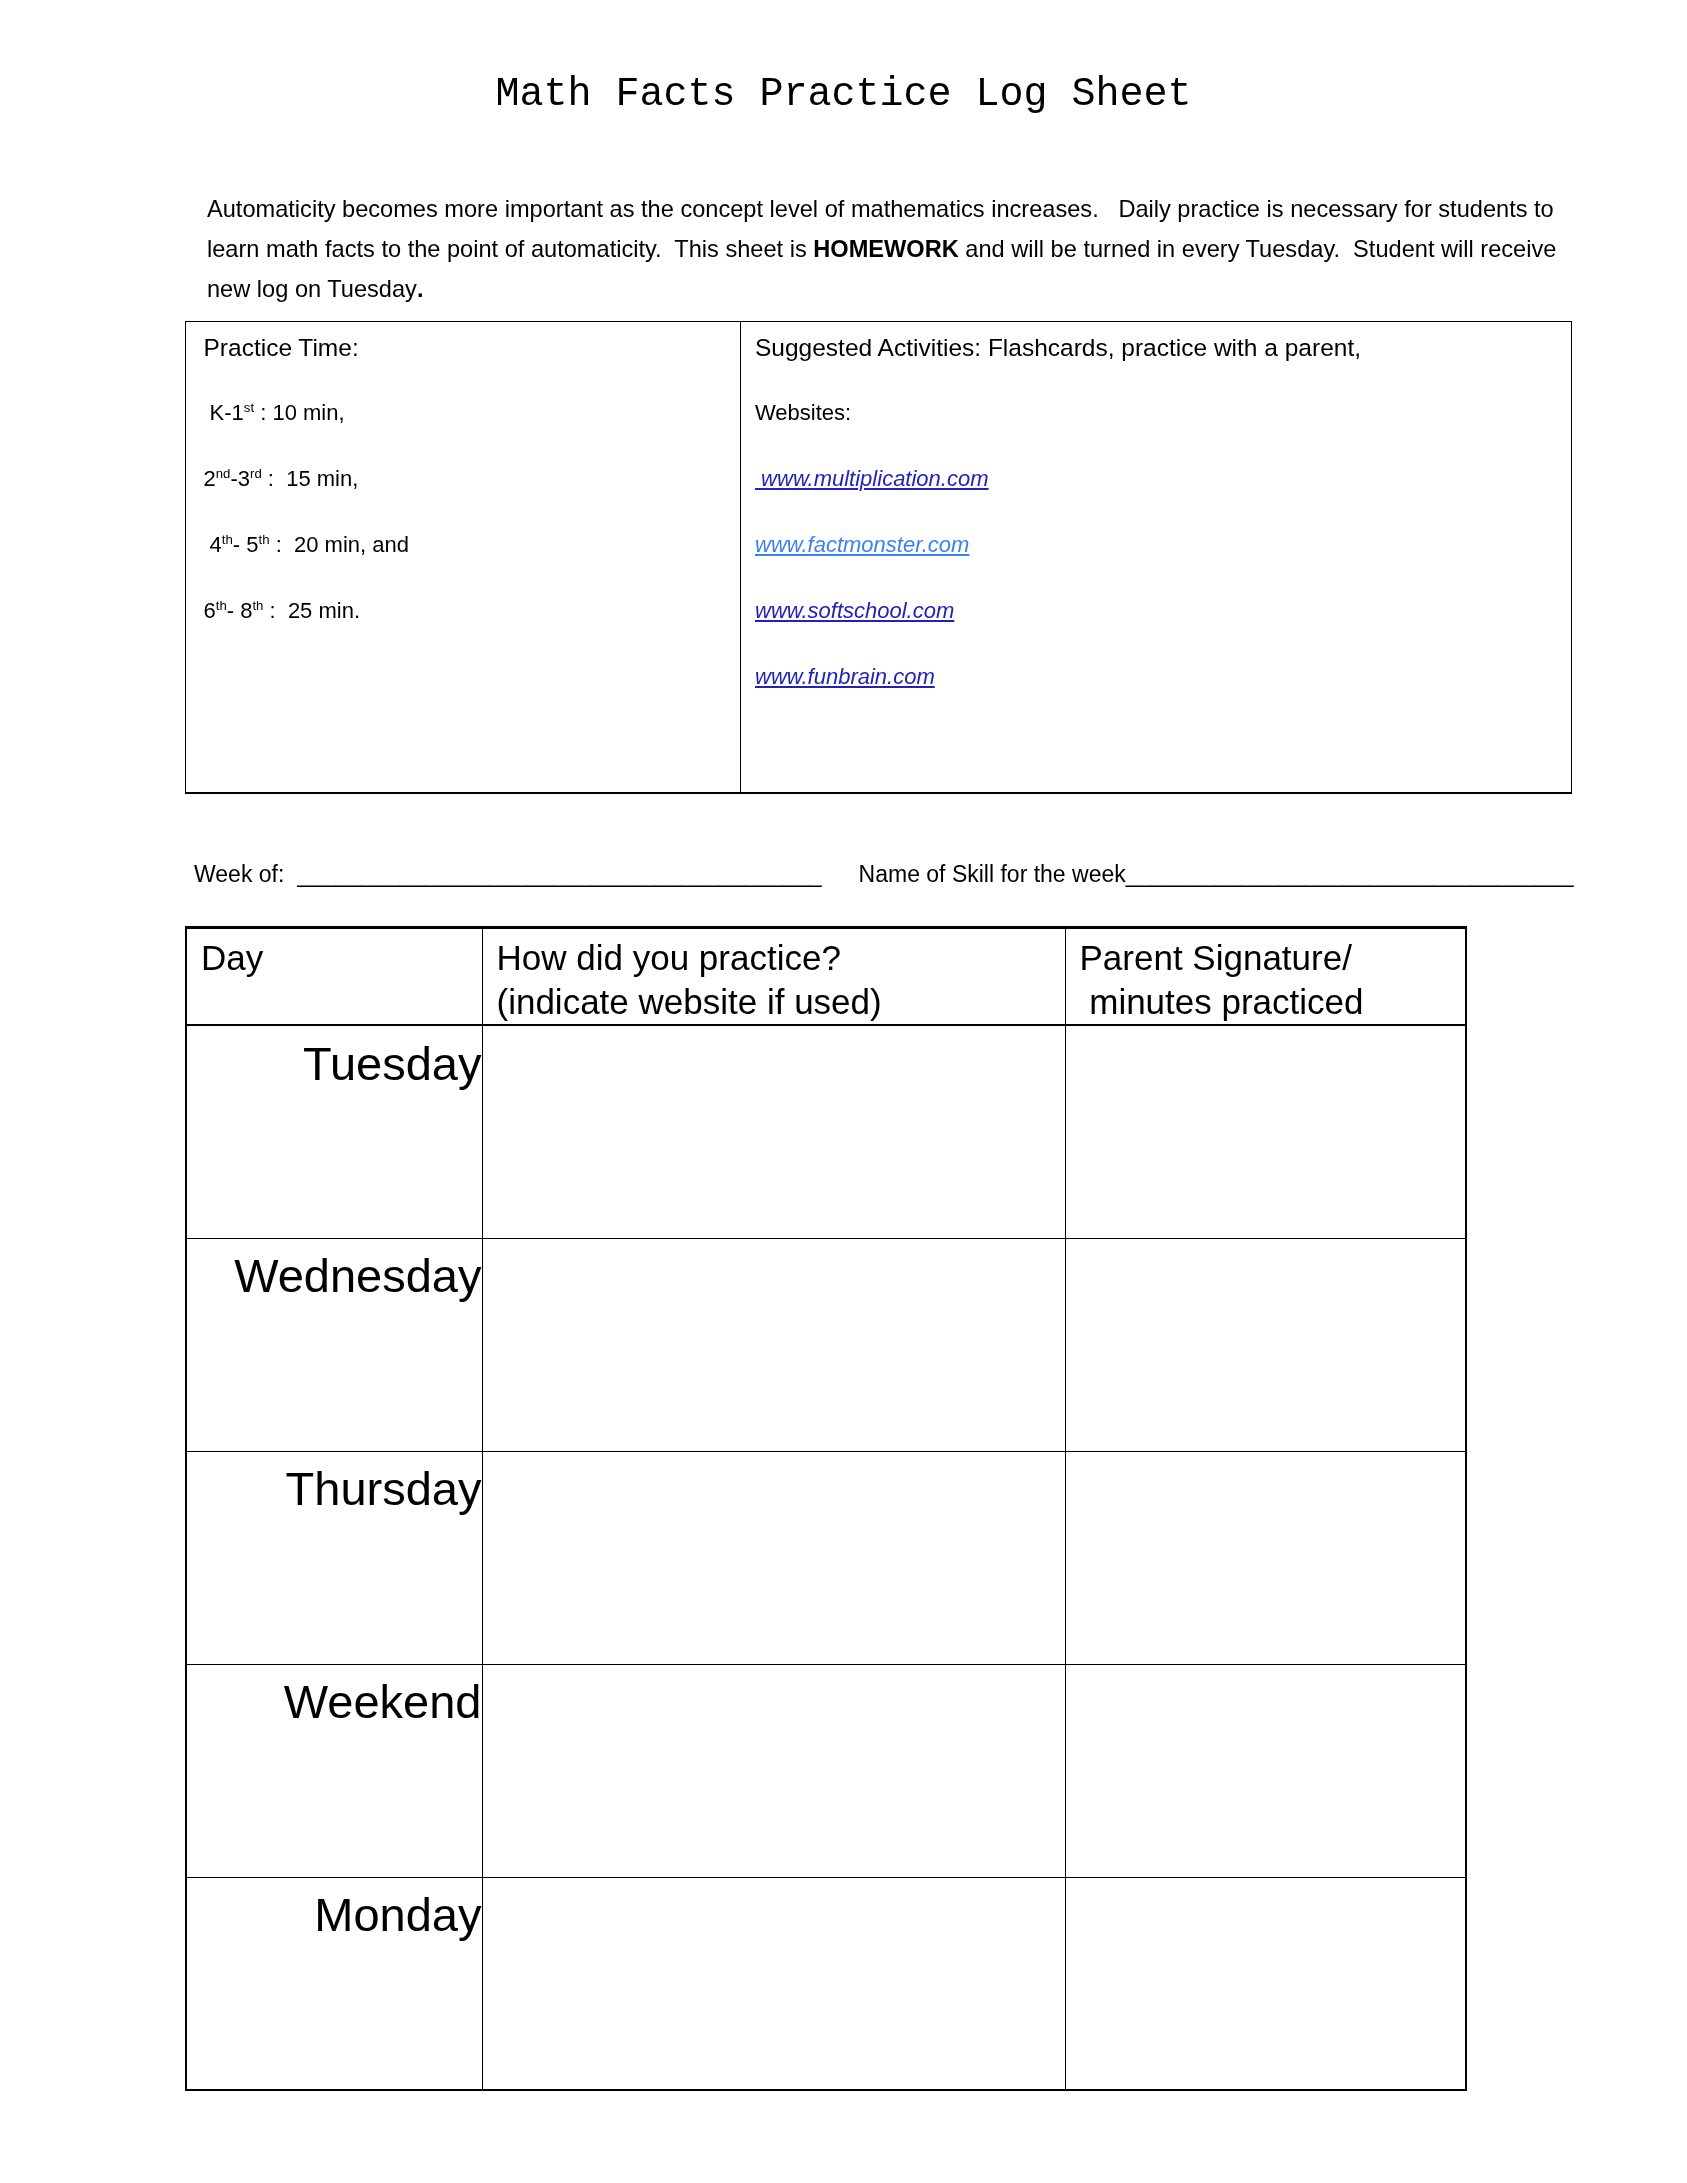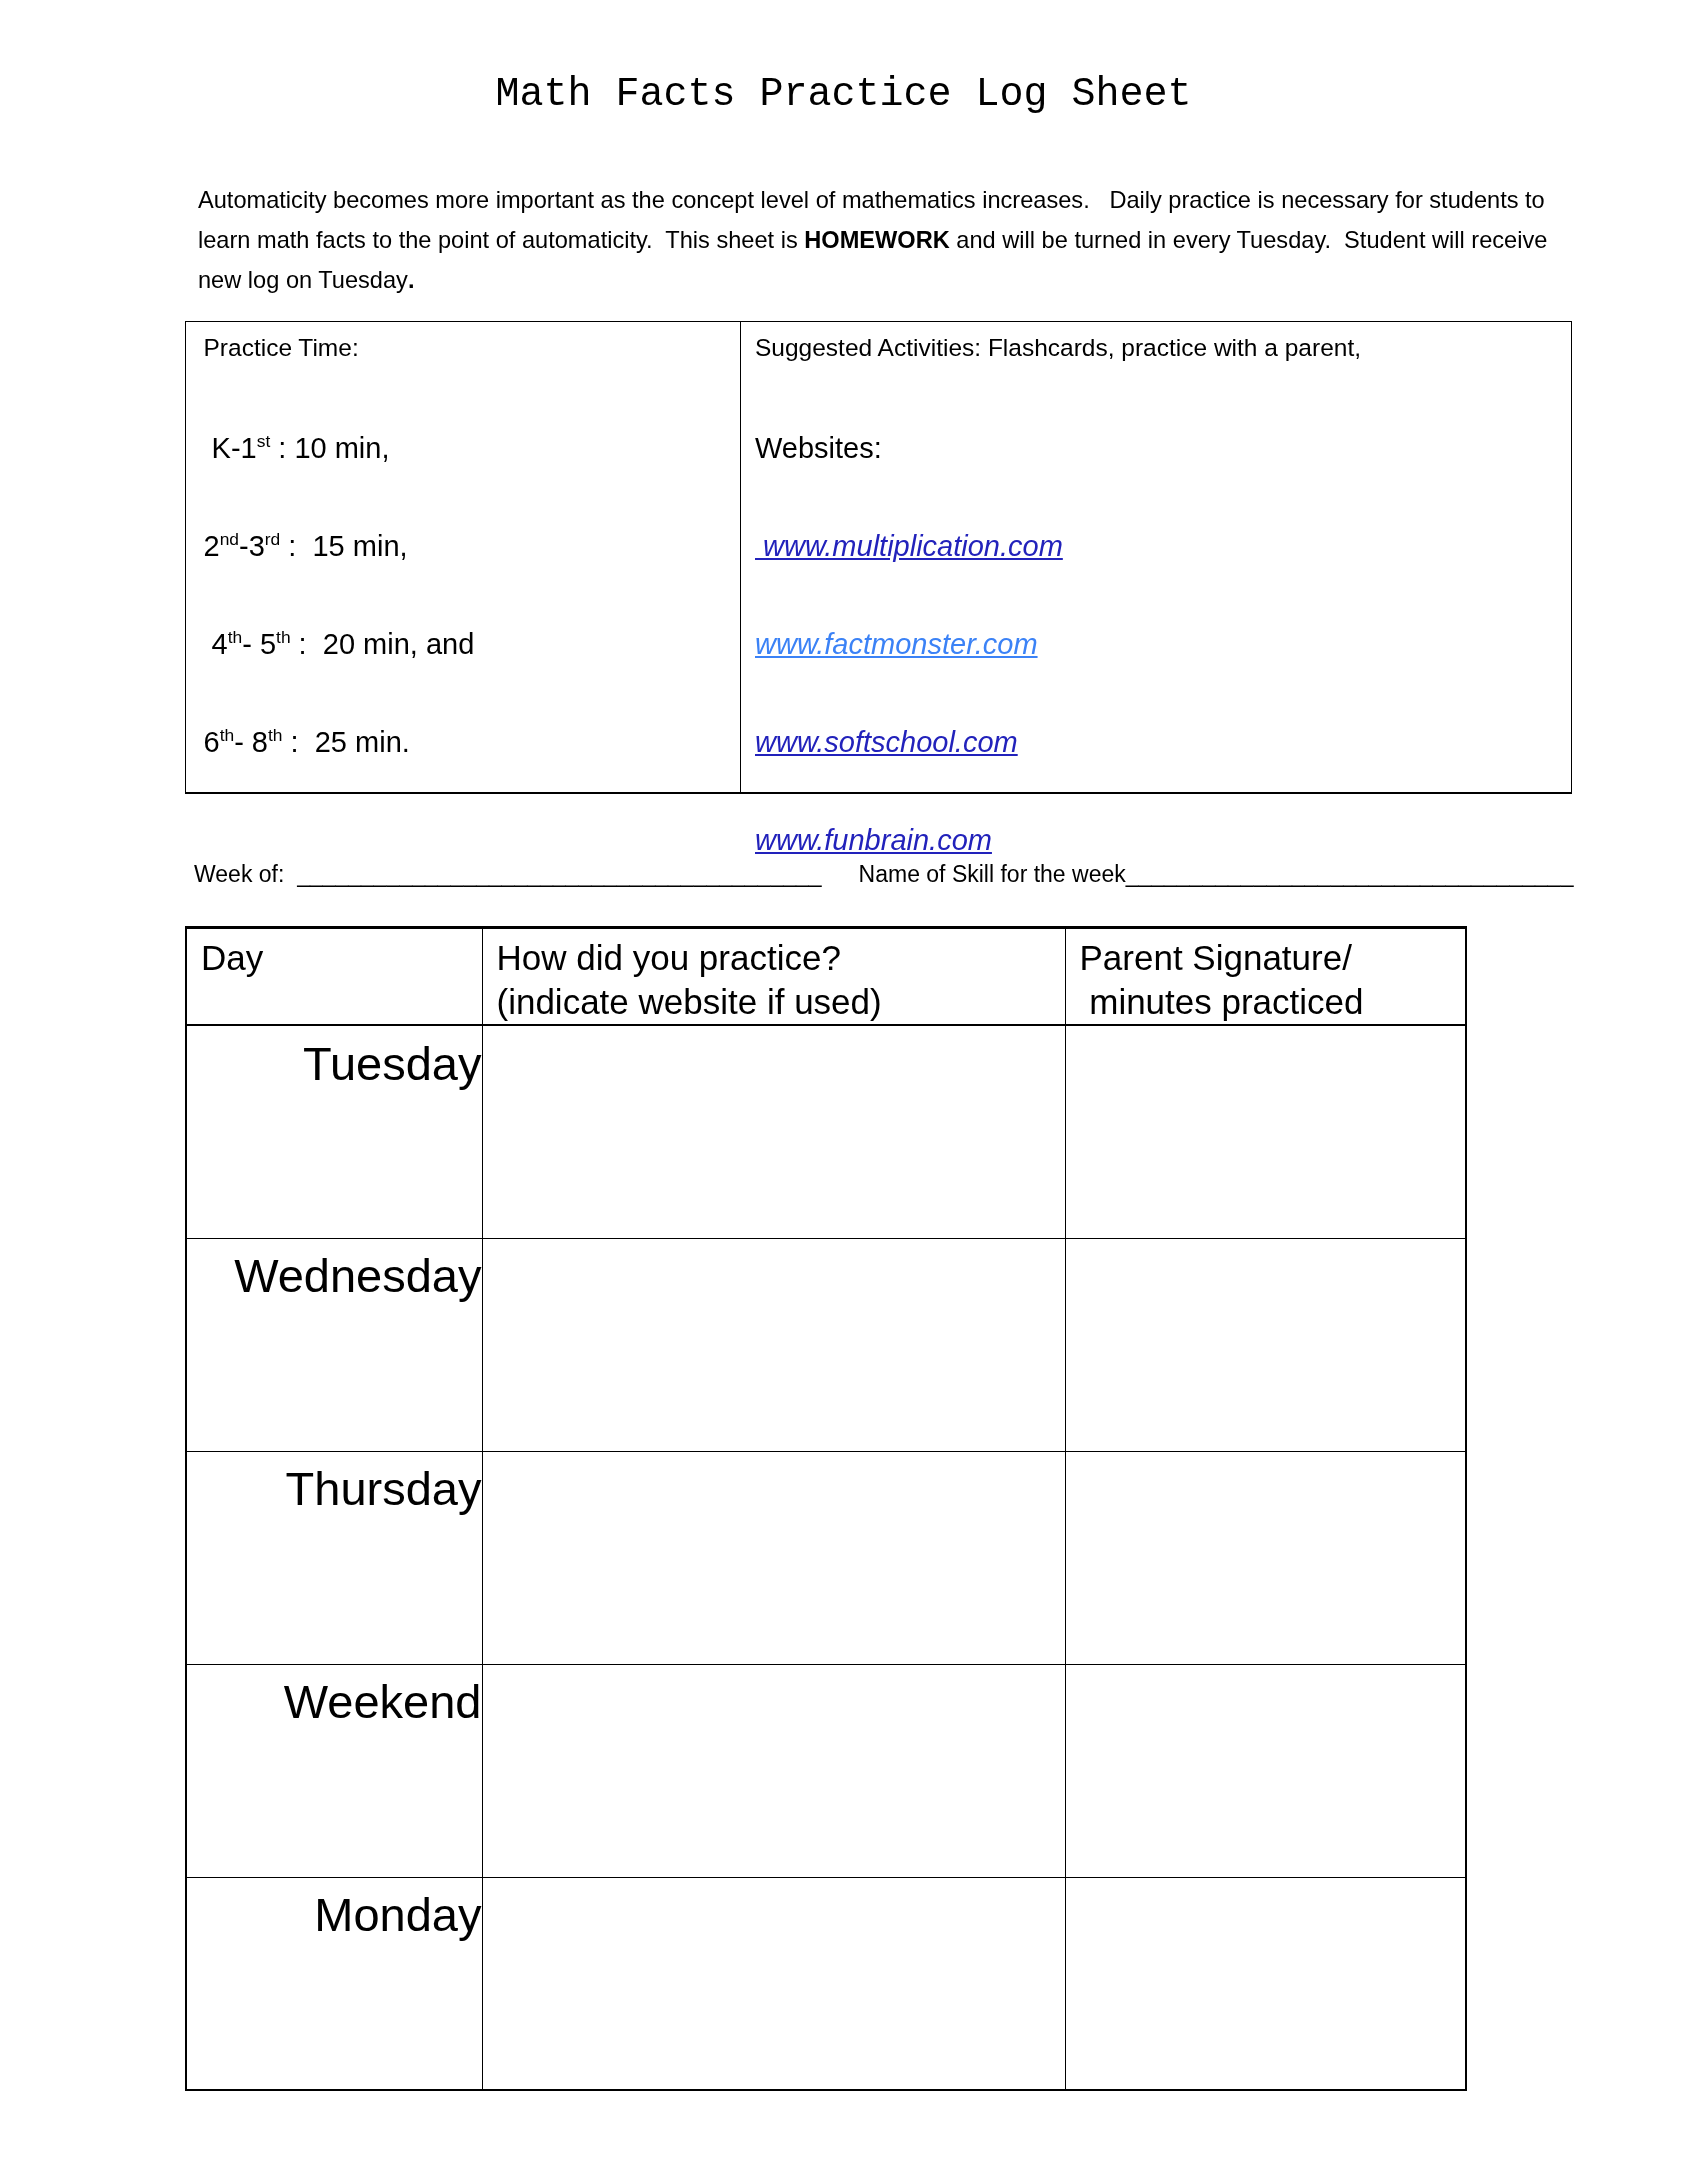--- a/index.html
+++ b/index.html
@@ -6,33 +6,33 @@
   .page {
     position:relative; width:1687px; height:2184px; background:#ffffff;
     font-family:"Liberation Sans", sans-serif; color:#000000; overflow:hidden;
   }
   .title {
     position:absolute; top:72px; left:0; width:100%;
     text-align:center; font-size:40px; font-weight:400; margin:0;font-family:Liberation Mono, monospace;
   }
   .intro {
     position:absolute; top:176px; left:194px; width:1378px;
-    font-size:23.6px; line-height:40px; white-space:pre-wrap; margin:4px;
+    font-size:23.6px; line-height:40px; white-space:pre-wrap; margin:13px;
   }
   .intro b { font-weight:700; }
 
   .info-box {
     position:absolute; top:321px; left:185px; width:1387px; height:473px;
     border:1.7px solid #000; border-bottom-width:2.6px;
     display:flex; box-sizing:border-box;
   }
   .info-left  { width:555px; box-sizing:border-box; border-right:1.7px solid #000; padding:12.2px 8.7px 0 17.5px; }
   .info-right { flex:1; padding:12.2px 8.7px 0 14px; }
   .info-heading { font-size:24.5px; height:66px; }
-  .info-line  { font-size:29px; height:66px; white-space:pre;margin-top:32px; }
+  .info-line  { font-size:22px; height:66px; white-space:pre; }
   .info-line sup { font-size:0.6em; vertical-align:super; line-height:0; }
   .link {
     text-decoration:underline; cursor:pointer; white-space:pre;font-style:italic;
   }
 
   .week-line {
     position:absolute; top:861px; left:194px; font-size:23px; white-space:pre;
   }
   .skill-group { display:inline-block; margin-left:37px; white-space:pre; }
 

